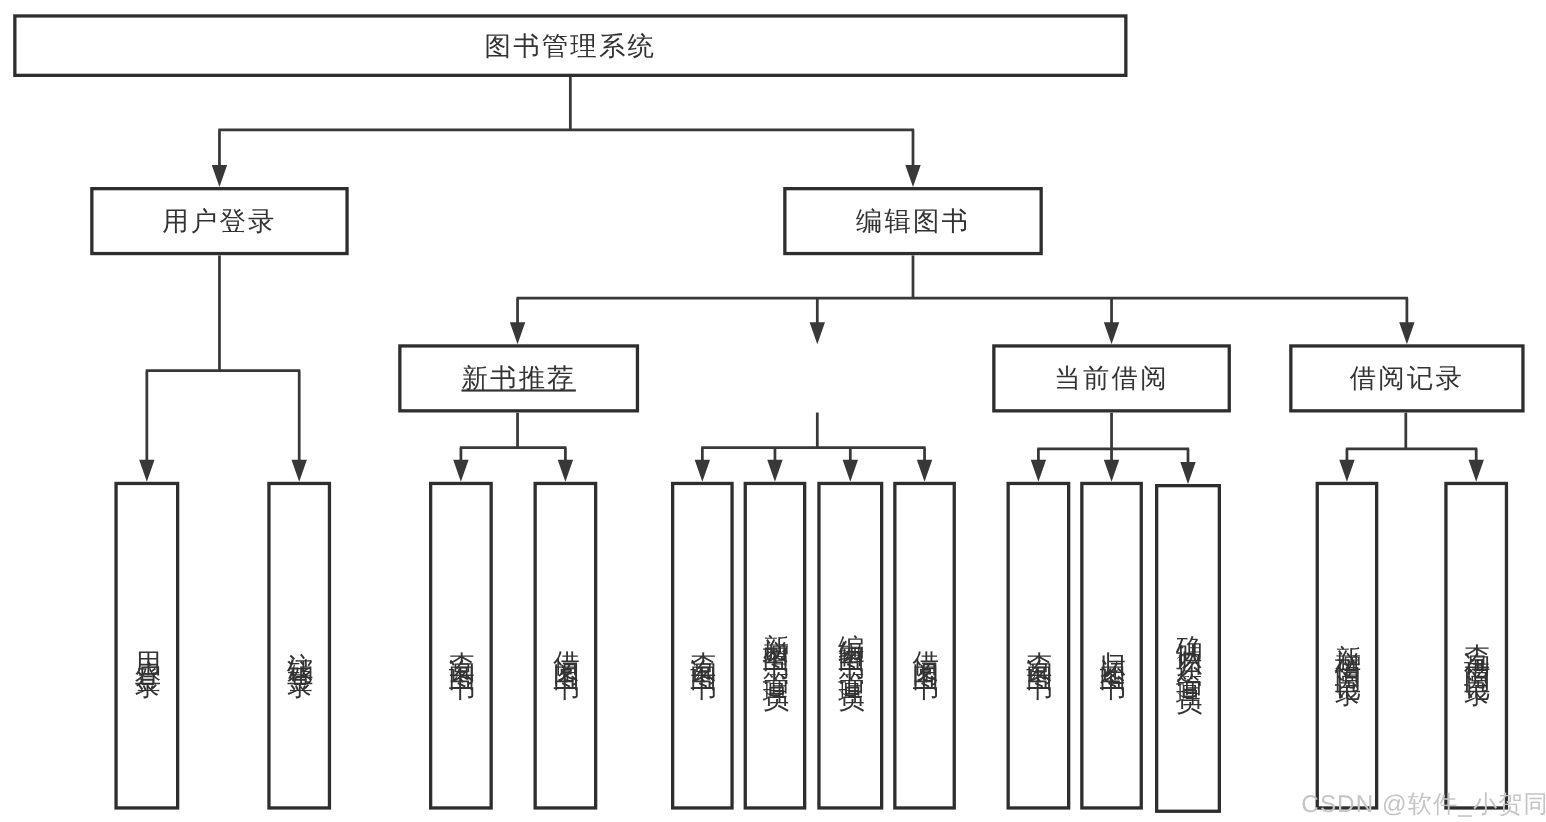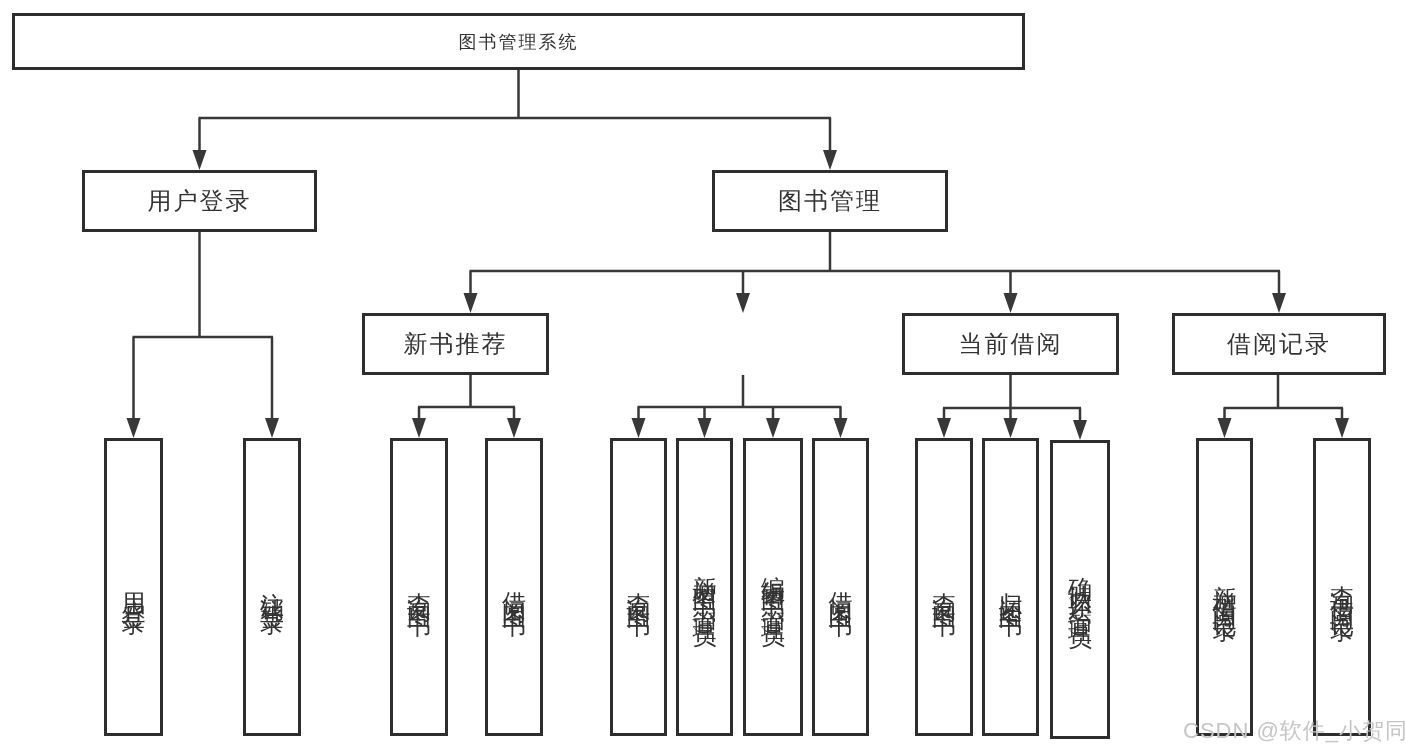--- a/index.html
+++ b/index.html
@@ -16,21 +16,21 @@
     position:absolute;
     box-sizing:border-box;
     border:3px solid #2e2e2e;
     background:#ffffff;
     display:flex;
     align-items:center;
     justify-content:center;
     color:#333333;
   }
   .h-node{font-size:24px;letter-spacing:2px;}
-  .root-node{font-size:18px;letter-spacing:2px;}
+  .root-node{font-size:24px;letter-spacing:2px;}
   .v-node span{
     writing-mode:vertical-rl;
     text-orientation:mixed;
     font-size:24px;
     letter-spacing:7px;
     line-height:1;
     white-space:nowrap;
   }
   #watermark{
     position:absolute;
@@ -64,23 +64,23 @@
       M631.5 418 L645.5 418 L638.5 438 Z  M697.5 418 L711.5 418 L704.5 438 Z
       M766 418 L780 418 L773 438 Z  M833.5 418 L847.5 418 L840.5 438 Z
       M937 418 L951 418 L944 438 Z  M1003.5 418 L1017.5 418 L1010.5 438 Z
       M1073 420 L1087 420 L1080 440 Z
       M1217.5 418 L1231.5 418 L1224.5 438 Z  M1335 418 L1349 418 L1342 438 Z"></path>
   </svg>
 
   <div class="node root-node" style="left:12px;top:13px;width:1013px;height:57px;">图书管理系统</div>
 
   <div class="node h-node" style="left:82px;top:170px;width:235px;height:62px;">用户登录</div>
-  <div class="node h-node" style="left:712px;top:170px;width:236px;height:62px;">图书管理</div>
+  <div class="node h-node" style="left:712px;top:170px;width:236px;height:62px;">编辑图书</div>
 
-  <div class="node h-node" style="left:362px;top:313px;width:187px;height:62px;">新书推荐</div>
+  <div class="node h-node" style="left:362px;top:313px;width:219px;height:62px;text-decoration:underline;">新书推荐</div>
   <div class="node h-node" style="left:902px;top:313px;width:217px;height:62px;">当前借阅</div>
   <div class="node h-node" style="left:1172px;top:313px;width:214px;height:62px;">借阅记录</div>
 
   <div class="node v-node" style="left:104px;top:438px;width:59px;height:298px;">
     <span>用户登录</span>
   </div>
   <div class="node v-node" style="left:243px;top:438px;width:58px;height:298px;">
     <span>注销登录</span>
   </div>
 

